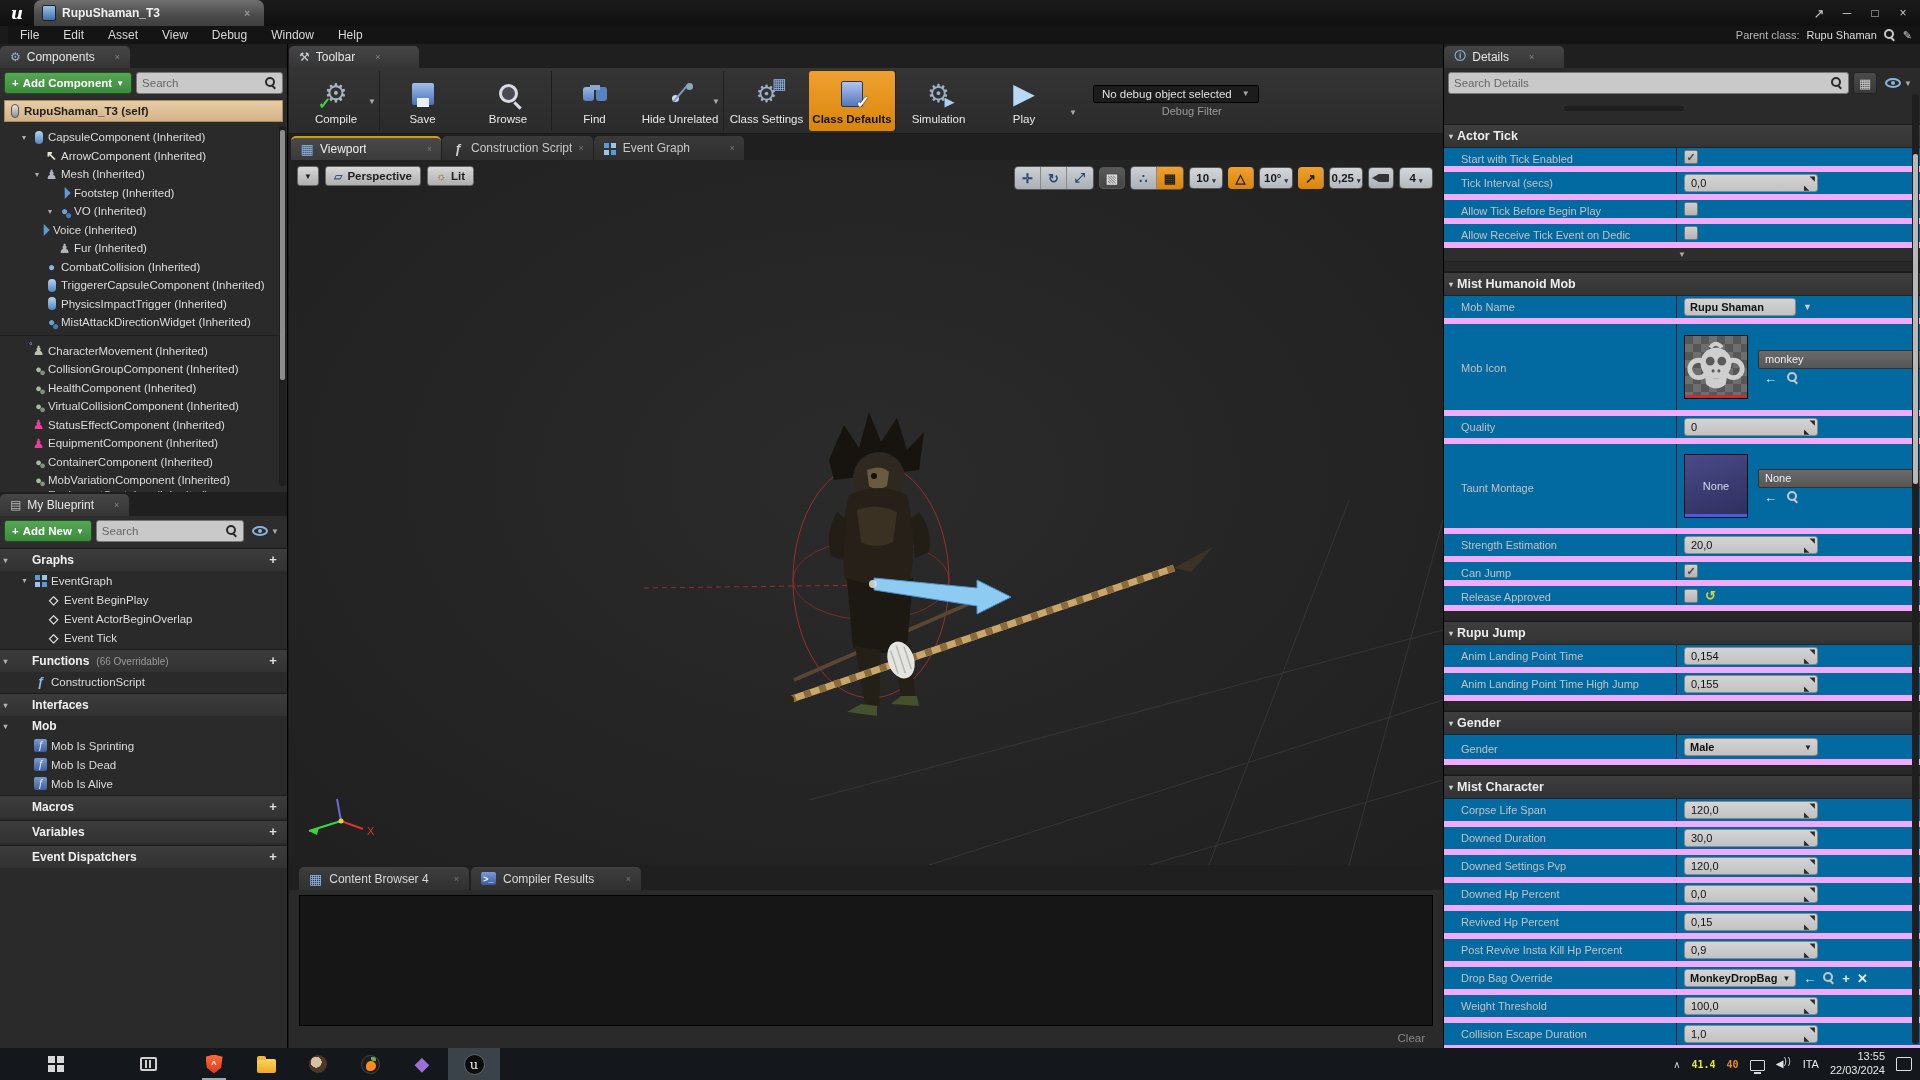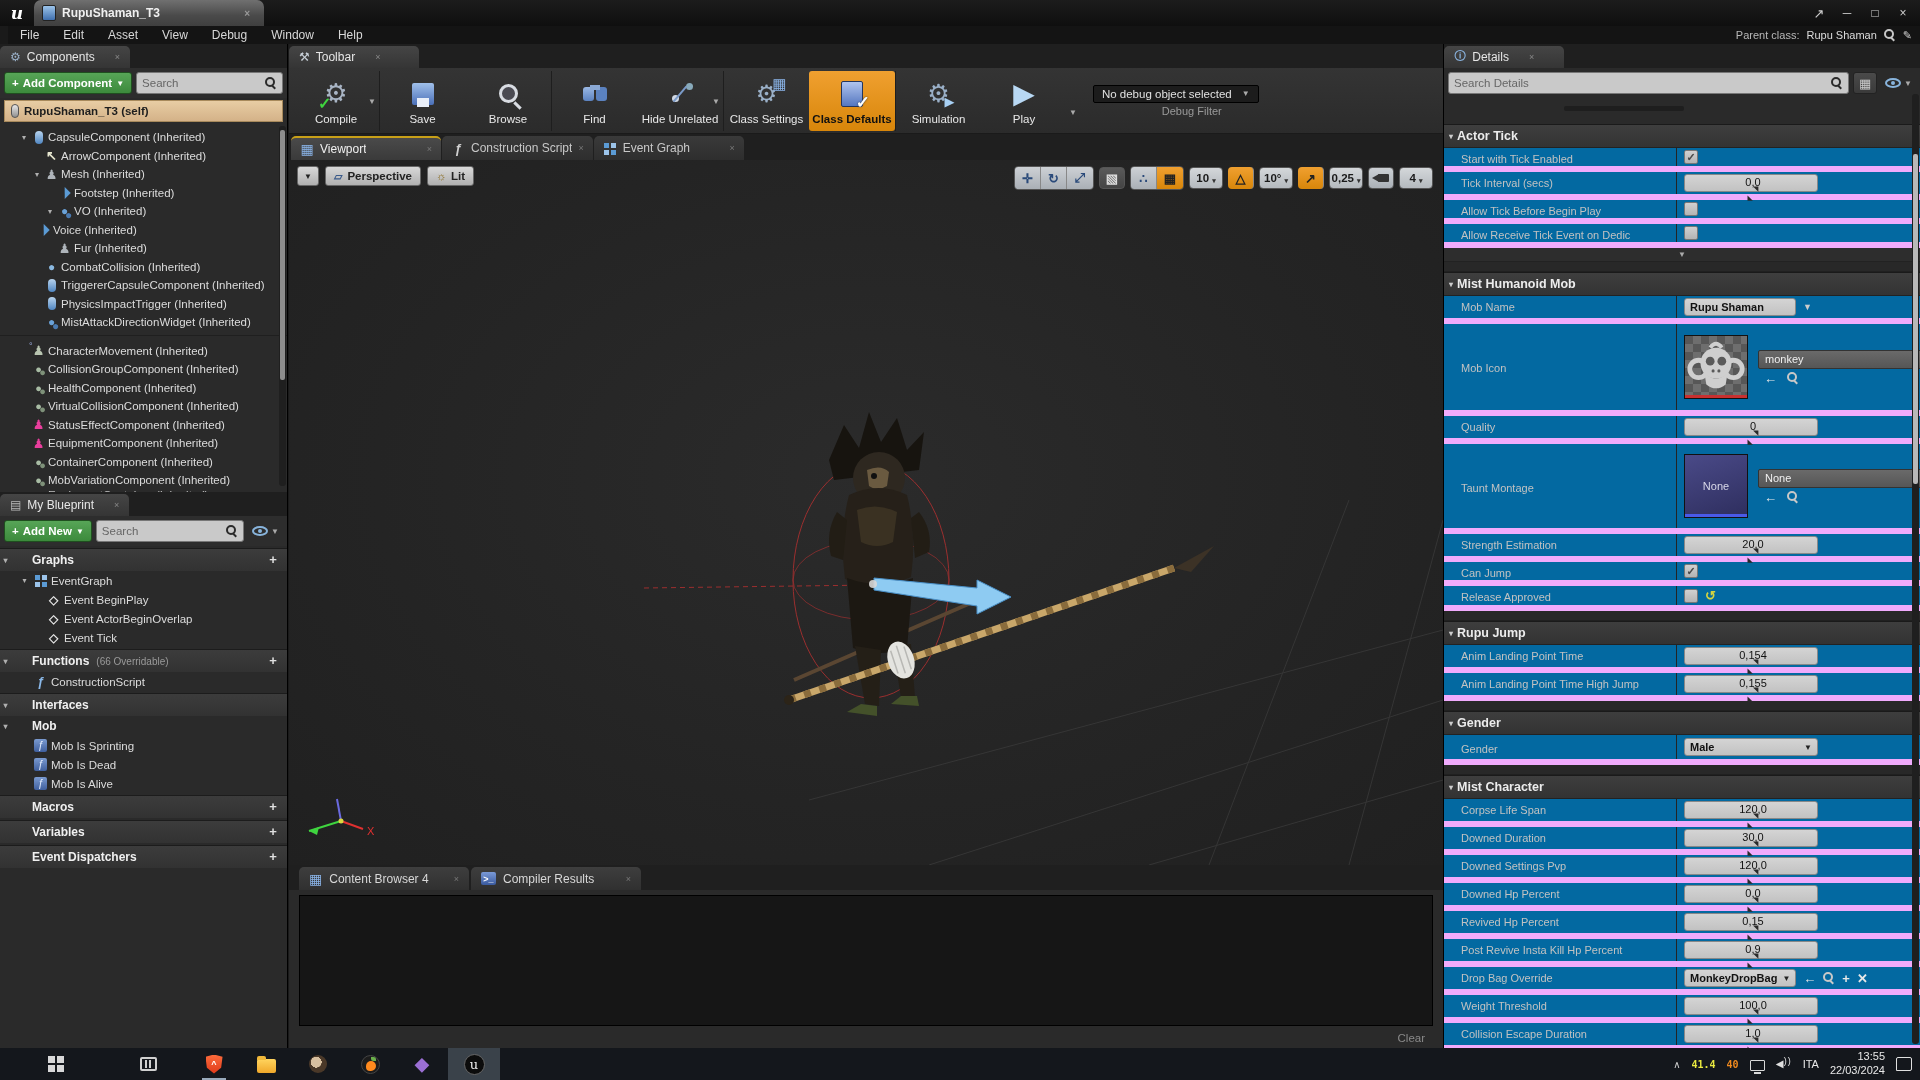--- a/index.html
+++ b/index.html
@@ -156,21 +156,21 @@
 .eye-btn { display:flex; align-items:center; gap:3px; height:22px; padding:0 4px; }
 .eye-btn .caret { font-size:8px; color:#aaa; }
 .dscroll-stub { height:26px; position:relative; }
 .dscroll-stub::after { content:""; position:absolute; left:120px; top:8px; width:120px; height:5px; background:#1e1e1e; border-radius:2px; }
 .dsec-h { height:24px; display:flex; align-items:center; gap:4px; background:linear-gradient(#3e3e3e,#333); border-top:1px solid #1a1a1a; border-bottom:1px solid #222; font-weight:bold; color:#ececec; font-size:12.5px; padding-left:5px; }
 .dsec-h .tri { font-size:8px; color:#ccc; }
 .drow { display:flex; align-items:stretch; min-height:23px; border-bottom:6px solid #f0abfc; background:#0369a1; }
 .dlabel { width:233px; padding:5px 2px 0 17px; color:#c2c2c2; font-size:11px; border-right:1px solid #242424; white-space:nowrap; overflow:hidden; flex:none; }
 .dctrl { flex:1; display:flex; align-items:center; gap:7px; padding:2px 7px; min-width:0; }
 .chk { width:14px; height:14px; background:linear-gradient(#d0d0d0,#b4b4b4); border:1px solid #777; border-radius:2px; color:#4a4a4a; font-size:11px; font-weight:bold; display:flex; align-items:center; justify-content:center; }
-.numfield { width:134px; background:linear-gradient(#d4d4d4,#c2c2c2); border:1px solid #888; border-radius:3px; color:#111; font-size:11px; display:flex; align-items:center; padding:1px 2px 1px 6px; height:18px;flex-direction:column; }
+.numfield { width:134px; background:linear-gradient(#d4d4d4,#c2c2c2); border:1px solid #888; border-radius:3px; color:#111; font-size:11px; display:flex; align-items:center; padding:1px 2px 1px 6px; height:18px; }
 .numfield .nval { flex:1; }
 .rsz { position:relative; width:11px; height:11px; flex:none; }
 .rsz::before { content:"◥"; position:absolute; top:-3px; right:0; font-size:7px; color:#2a2a2a; }
 .rsz::after { content:"◣"; position:absolute; bottom:-3px; left:0; font-size:7px; color:#2a2a2a; }
 .lightdrop { background:linear-gradient(#d4d4d4,#c2c2c2); border:1px solid #888; border-radius:3px; color:#111; font-size:11px; font-weight:bold; height:18px; display:flex; align-items:center; gap:5px; padding:0 5px; }
 .lightdrop .caret { font-size:8px; color:#222; }
 .darkdrop { background:linear-gradient(#6a6a6a,#565656); border:1px solid #333; border-radius:2px; color:#f0f0f0; font-size:11px; height:19px; display:flex; align-items:center; padding:0 6px; width:225px; }
 .mini-ico { color:#e8e8e8; font-size:13px; font-weight:bold; line-height:1; }
 .undo-ico { color:#d4d440; font-size:13px; font-weight:bold; }
 .thumb { width:64px; height:64px; border:1px solid #111; position:relative; flex:none; }

